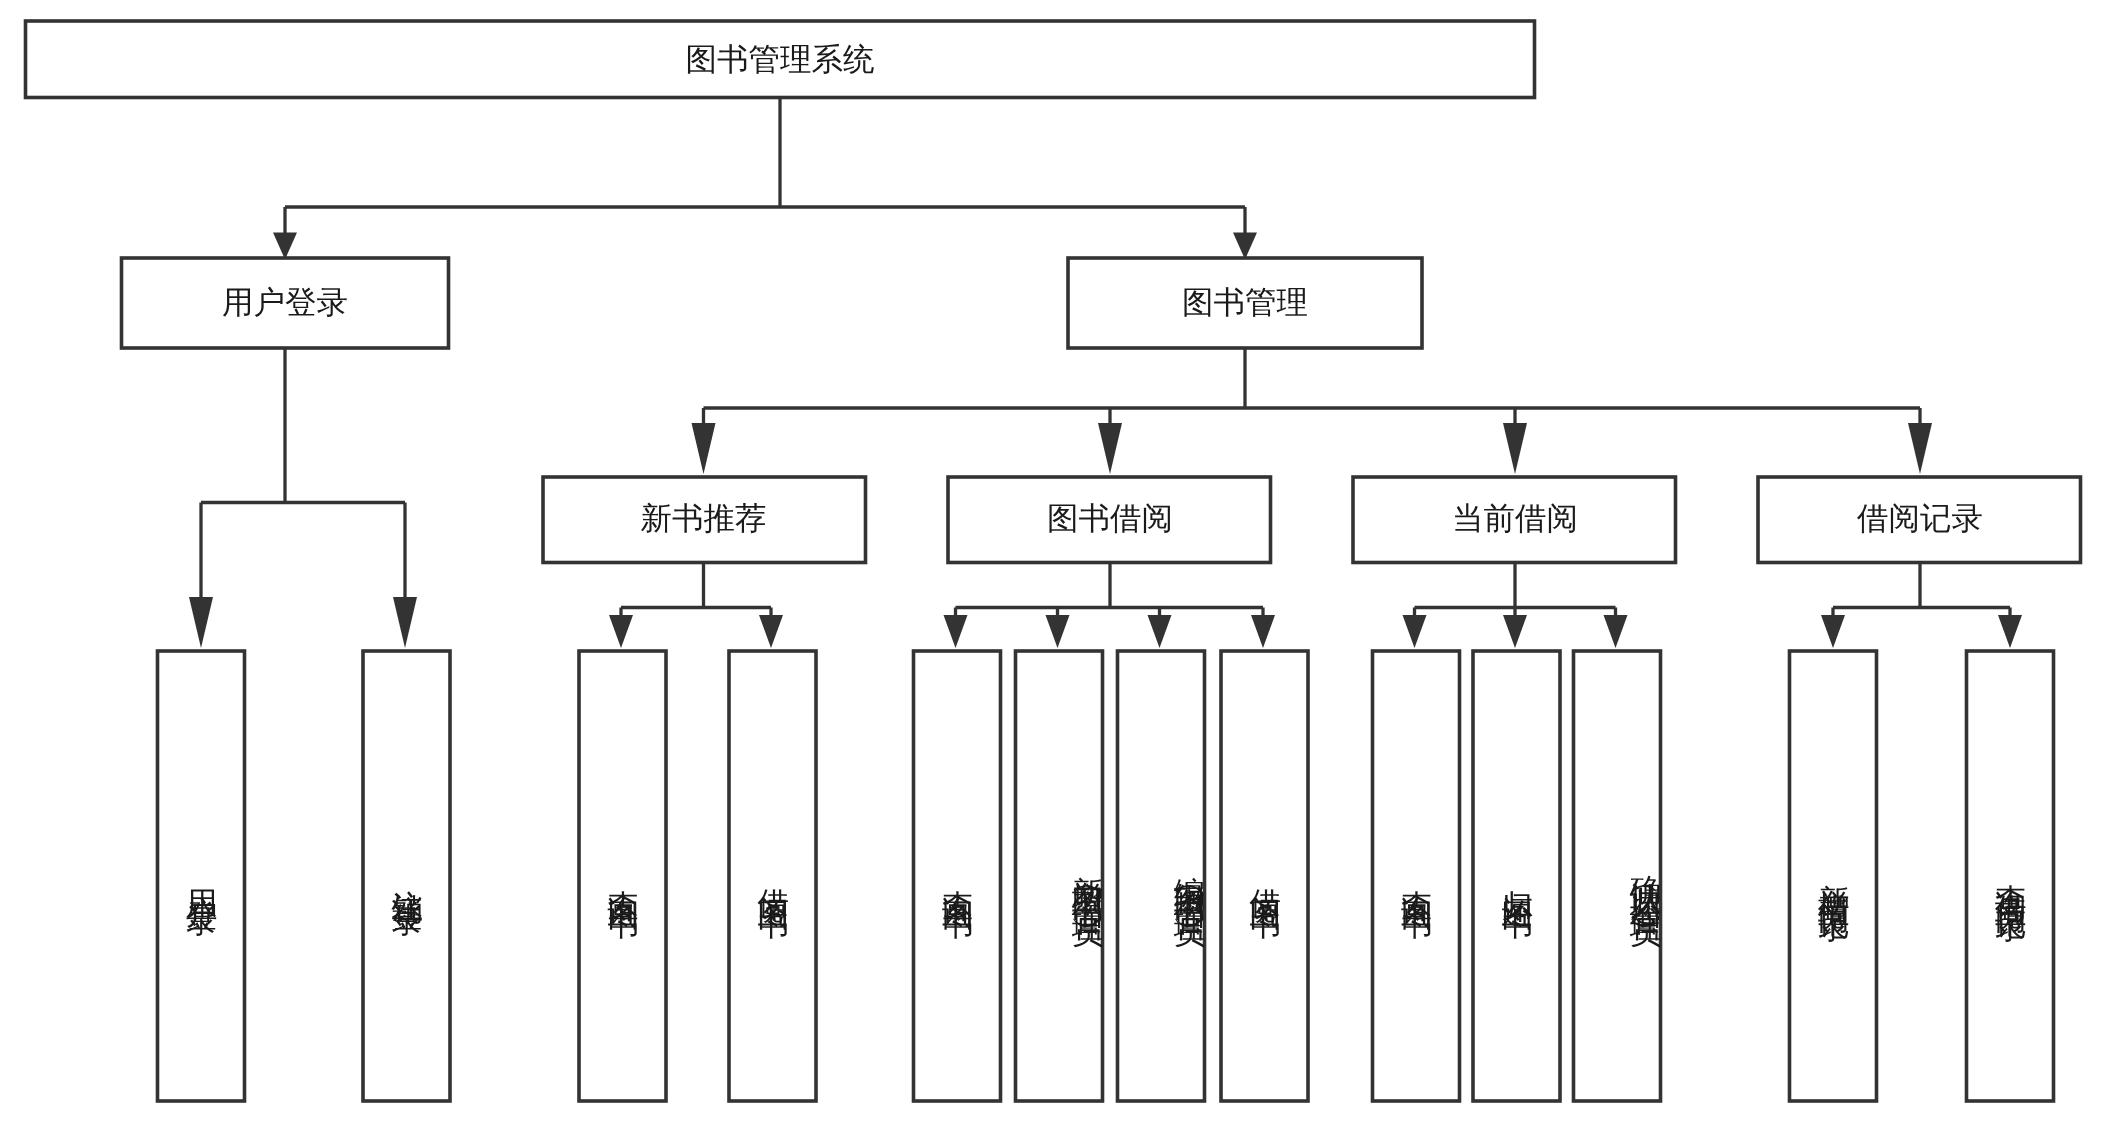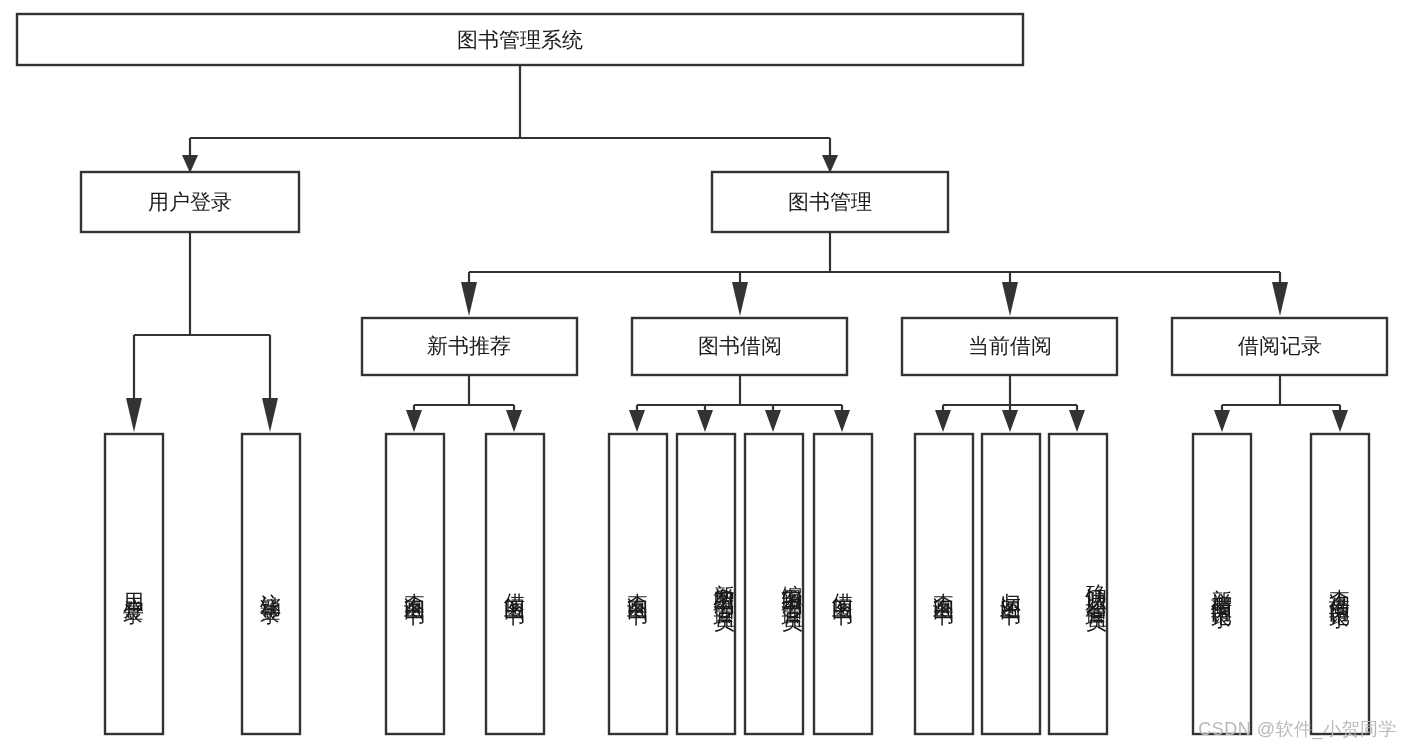--- a/index.html
+++ b/index.html
@@ -225,15 +225,14 @@
   <div class="leaf-label" style="left:915px; top:434px; width:58px; height:300px; display:flex; align-items:center; justify-content:center;">查询图书</div>
 
   <div class="leaf-label" style="left:982px; top:434px; width:58px; height:300px; display:flex; align-items:center; justify-content:center;">归还图书</div>
 
   <div class="leaf-label" style="left:1049px; top:440px; width:58px; height:290px; display:flex; align-items:flex-start; justify-content:center;">确认归还（管理员）</div>
 
   <div class="leaf-label" style="left:1193px; top:434px; width:58px; height:300px; display:flex; align-items:center; justify-content:center;">新增借阅记录</div>
 
   <div class="leaf-label" style="left:1311px; top:434px; width:58px; height:300px; display:flex; align-items:center; justify-content:center;">查询借阅记录</div>
 
-  <div class="watermark">CSDN @软件_小贺同学</div>
 
 </div>
 
 </body></html>

